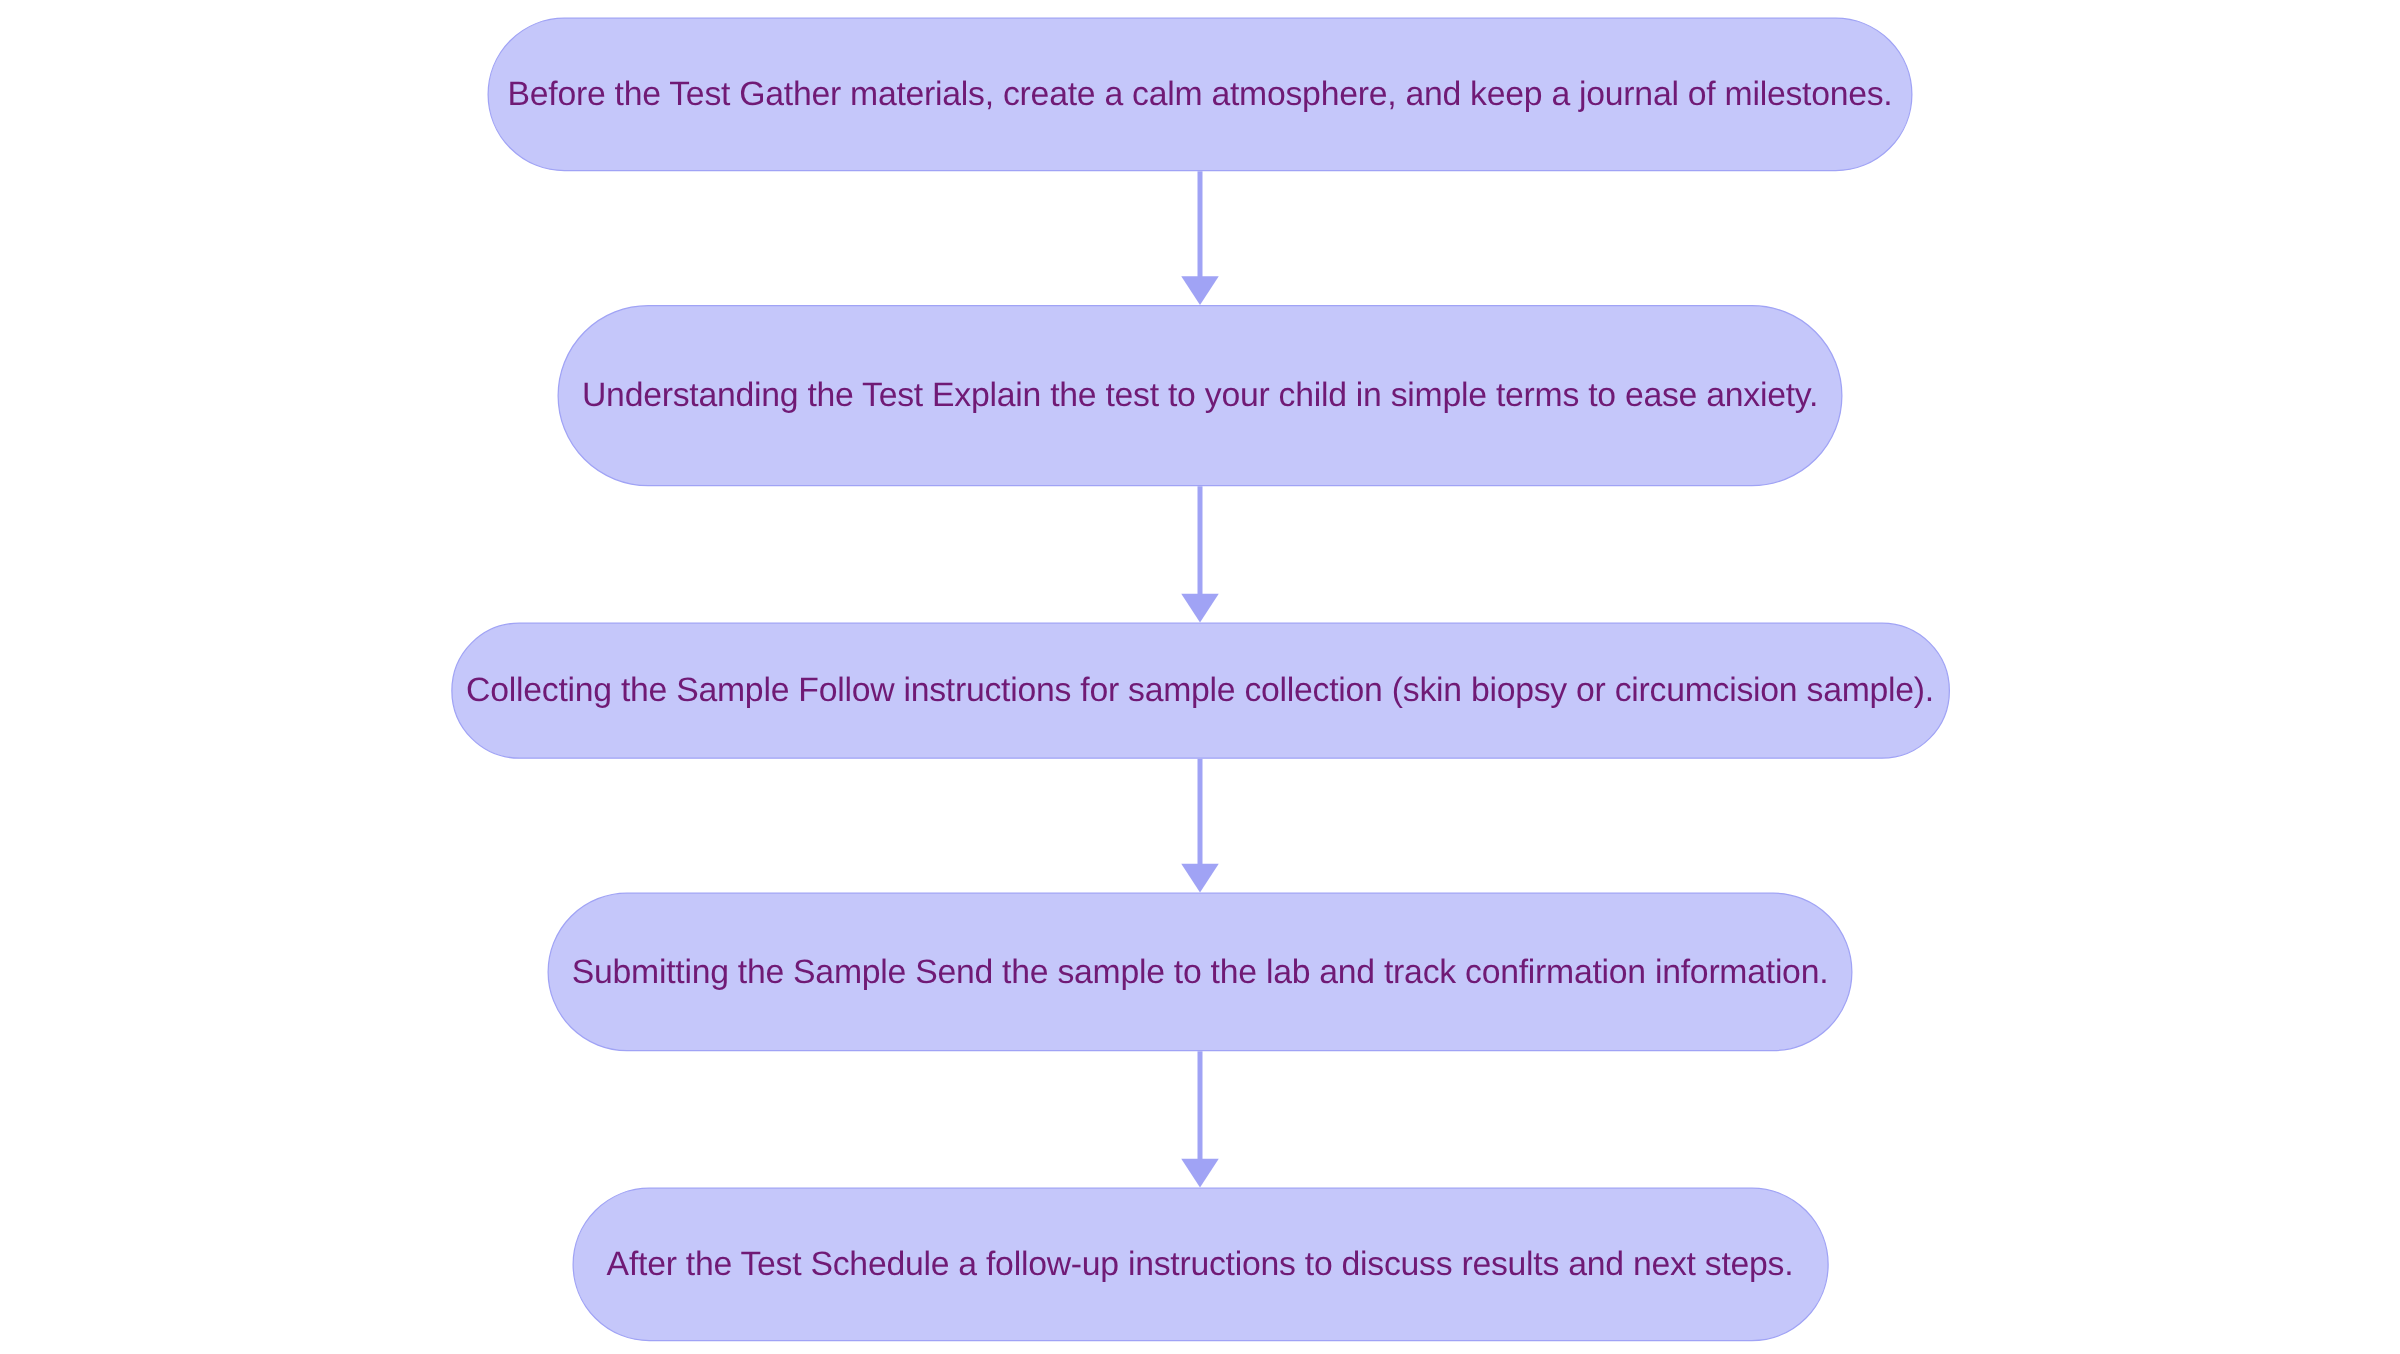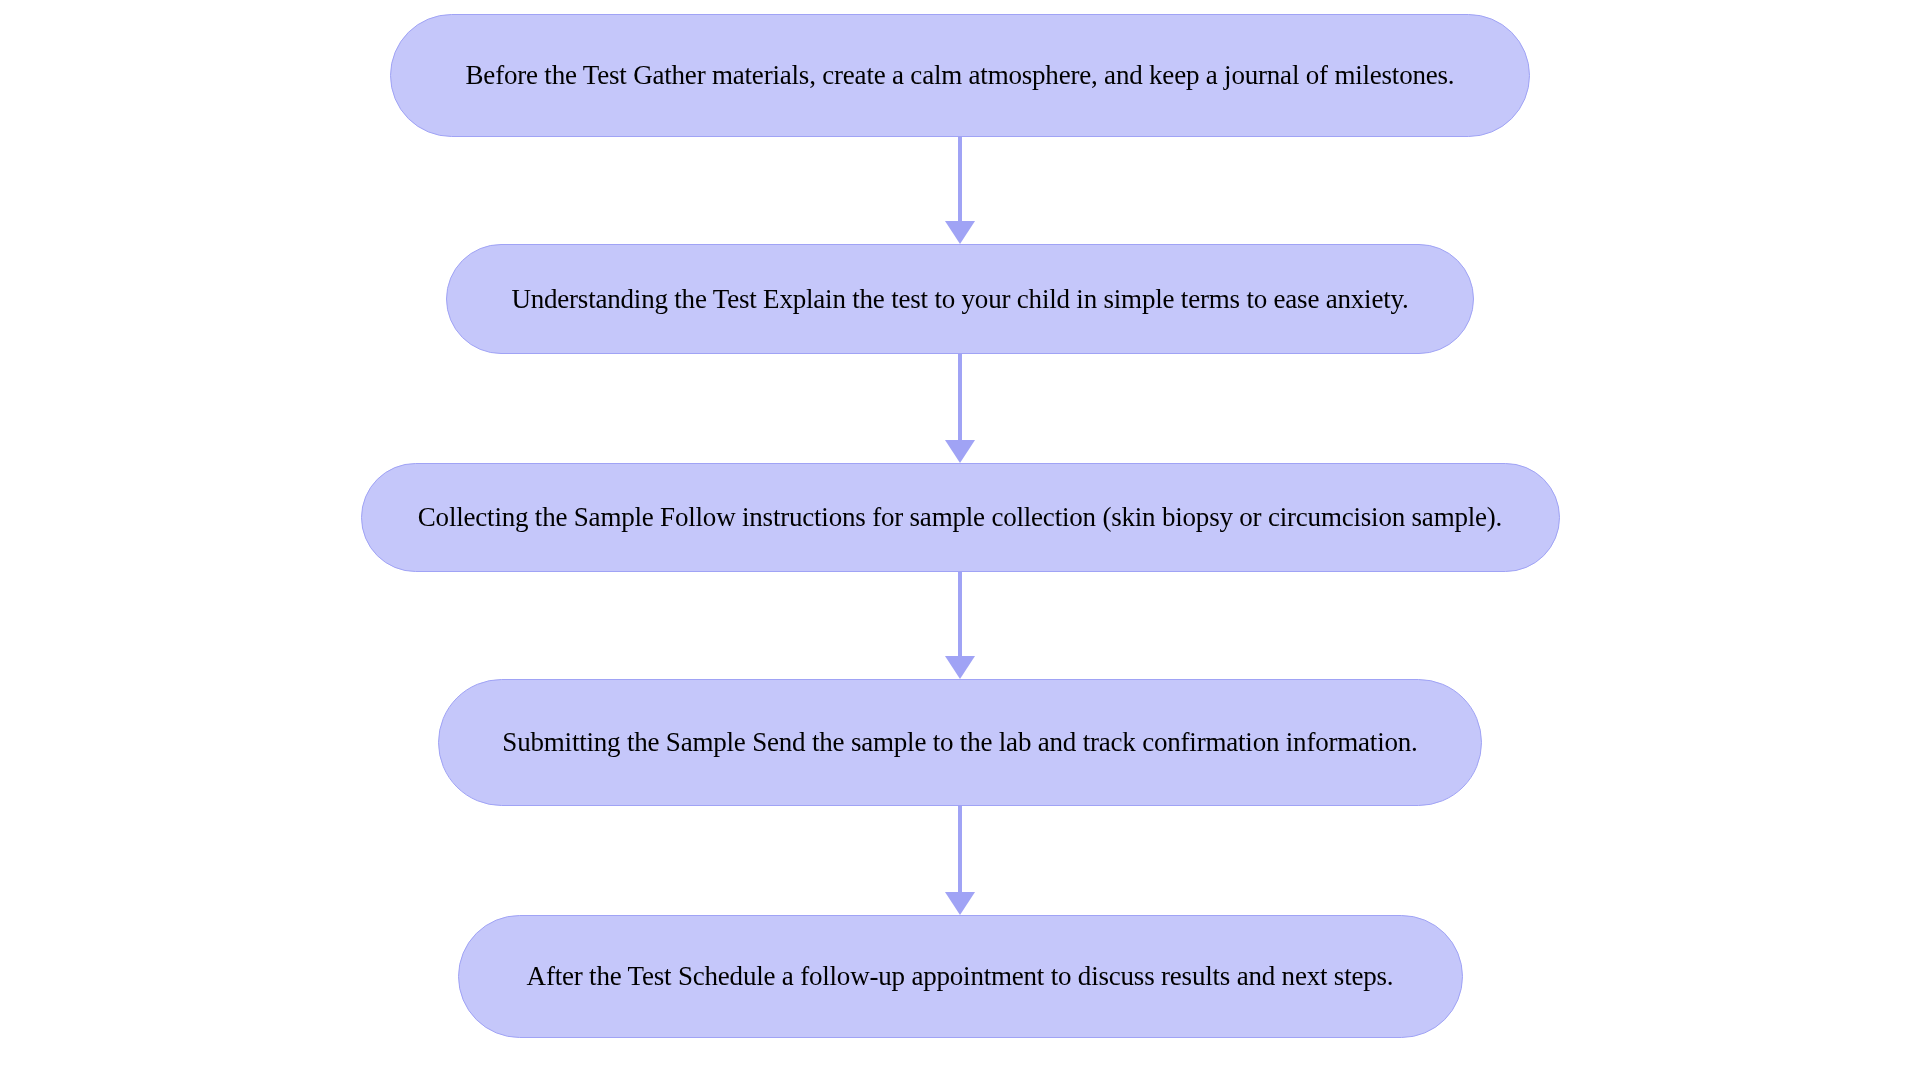--- a/index.html
+++ b/index.html
@@ -26,22 +26,22 @@
     height: 1083px;
     display: flex;
     flex-direction: column;
     align-items: center;
   }
   .node {
     box-sizing: border-box;
     background: #c5c7fa;
     border: 1.6px solid #a0a3f5;
     border-radius: 999px;
-    color: #000000;
-    font-family: Liberation Serif, serif;
+    color: #701a75;
+    font-family: Liberation Sans, sans-serif;
     font-size: 27px;
     font-weight: 400;
     letter-spacing: -0.2px;
     line-height: 1.2;
     display: flex;
     align-items: center;
     justify-content: center;
     text-align: center;
     padding: 0 46px;
     white-space: nowrap;
@@ -72,21 +72,21 @@
 
 <div id="canvas">
   <div id="flow">
       <div class="node" style="width: 1140px; height: 123px; margin-top: 14px;">
         <span>Before the Test Gather materials, create a calm atmosphere, and keep a journal of milestones.</span>
       </div>
       <div class="connector">
         <div class="stem" style="height: 85px;"></div>
         <div class="head"></div>
       </div>
-      <div class="node" style="width: 1028px; height: 110px;">
+      <div class="node" style="width: 1028px; height: 145px;">
         <span>Understanding the Test Explain the test to your child in simple terms to ease anxiety.</span>
       </div>
       <div class="connector">
         <div class="stem" style="height: 87px;"></div>
         <div class="head"></div>
       </div>
       <div class="node" style="width: 1199px; height: 109px;">
         <span>Collecting the Sample Follow instructions for sample collection (skin biopsy or circumcision sample).</span>
       </div>
       <div class="connector">
@@ -94,16 +94,16 @@
         <div class="head"></div>
       </div>
       <div class="node" style="width: 1044px; height: 127px; text-align: center;">
         <span>Submitting the Sample Send the sample to the lab and track confirmation information.</span>
       </div>
       <div class="connector">
         <div class="stem" style="height: 87px;"></div>
         <div class="head"></div>
       </div>
       <div class="node" style="width: 1005px; height: 123px;">
-        <span>After the Test Schedule a follow-up appointment to discuss results and next steps.</span>
+        <span>After the Test Schedule a follow-up instructions to discuss results and next steps.</span>
       </div>
     </div>
 </div>
 
 </body></html>

